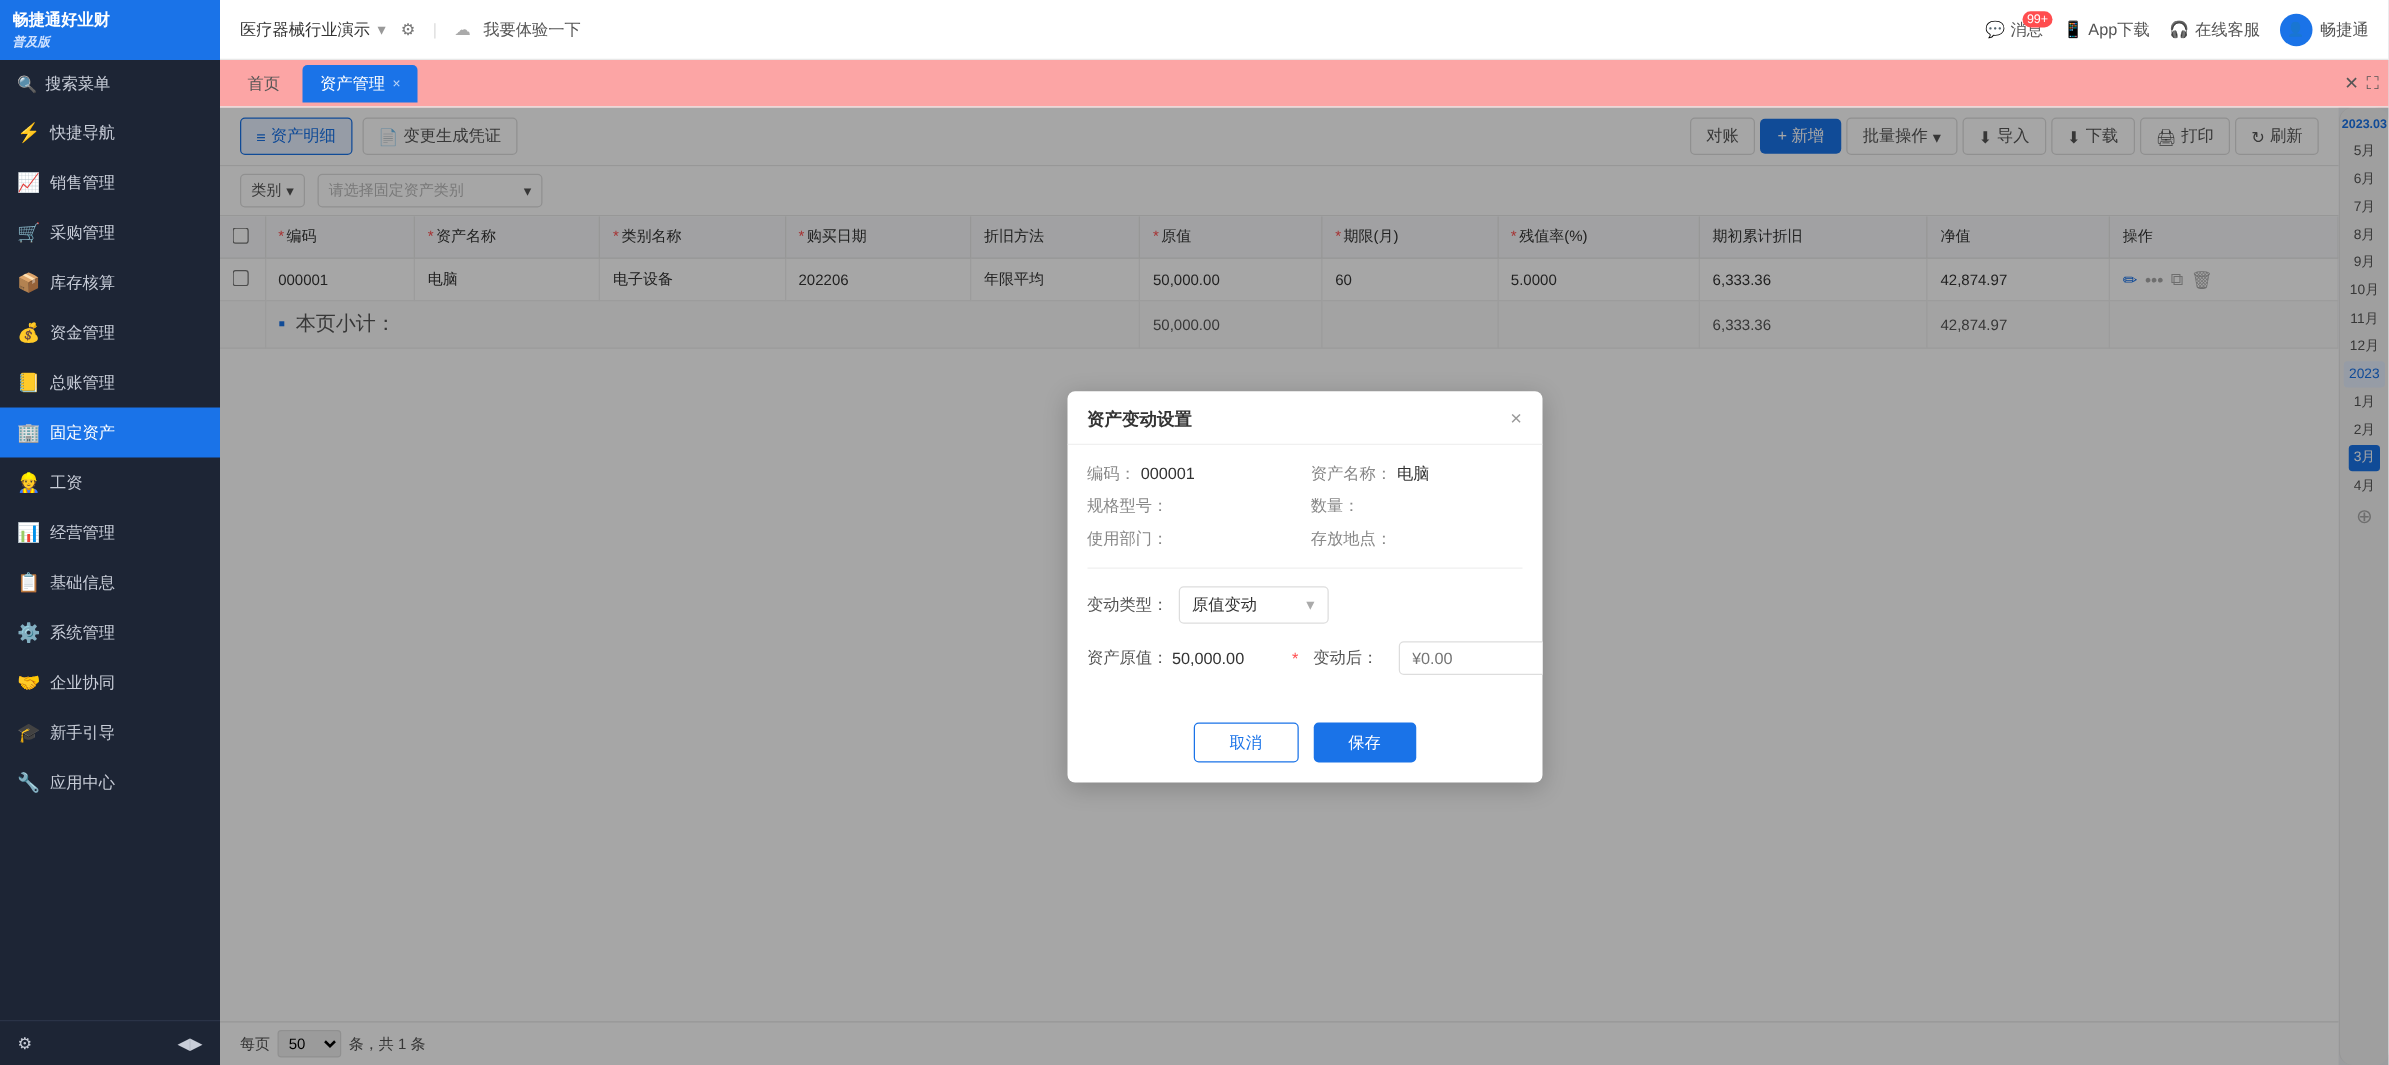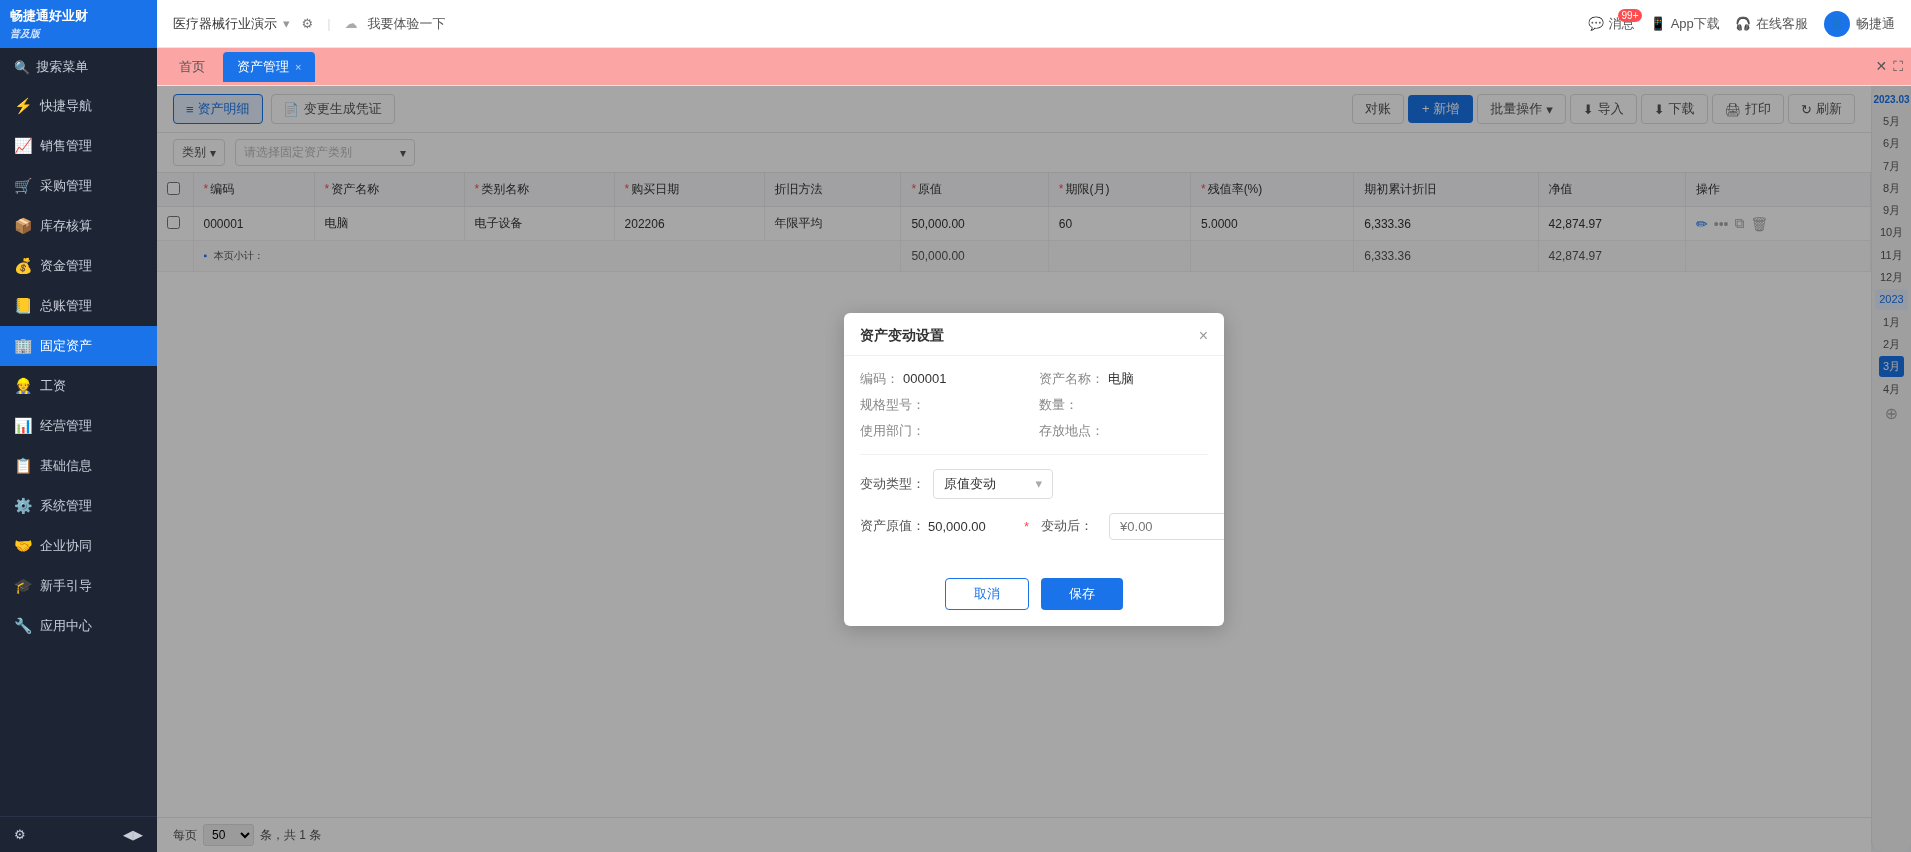--- a/index.html
+++ b/index.html
@@ -1,20 +1,20 @@
 <!DOCTYPE html>
 <html><head>
   <meta charset="utf-8">
   <style>
     * { box-sizing: border-box; margin: 0; padding: 0; }
     body { font-family: 'Microsoft YaHei', sans-serif; font-size: 13px; background: #f0f2f5; display: flex; height: 852px; overflow: hidden; }
 
     
     .sidebar {
-      width: 157px;
+      width: 176px;
       background: #1d2535;
       color: #c8cdd8;
       display: flex;
       flex-direction: column;
       height: 100%;
       flex-shrink: 0;
     }
     .sidebar-logo {
       background: #1a73e8;
       padding: 8px 10px;
@@ -551,21 +551,21 @@
                 <div class="action-icons">
                   <span class="action-icon">✏</span>
                   <span class="action-icon" style="color:#aaa;">•••</span>
                   <span class="action-icon" style="color:#aaa;">⧉</span>
                   <span class="action-icon" style="color:#aaa;">🗑</span>
                 </div>
               </td>
             </tr>
             <tr class="subtotal-row">
               <td></td>
-              <td colspan="5" style="color:#555; font-size:10px;">
+              <td colspan="5" style="color:#555; font-size:16px;">
                 <span style="color:#1a73e8; margin-right:4px;">▪</span>
                 <span>本页小计：</span>
               </td>
               <td>50,000.00</td>
               <td></td>
               <td></td>
               <td>6,333.36</td>
               <td>42,874.97</td>
               <td></td>
             </tr>

